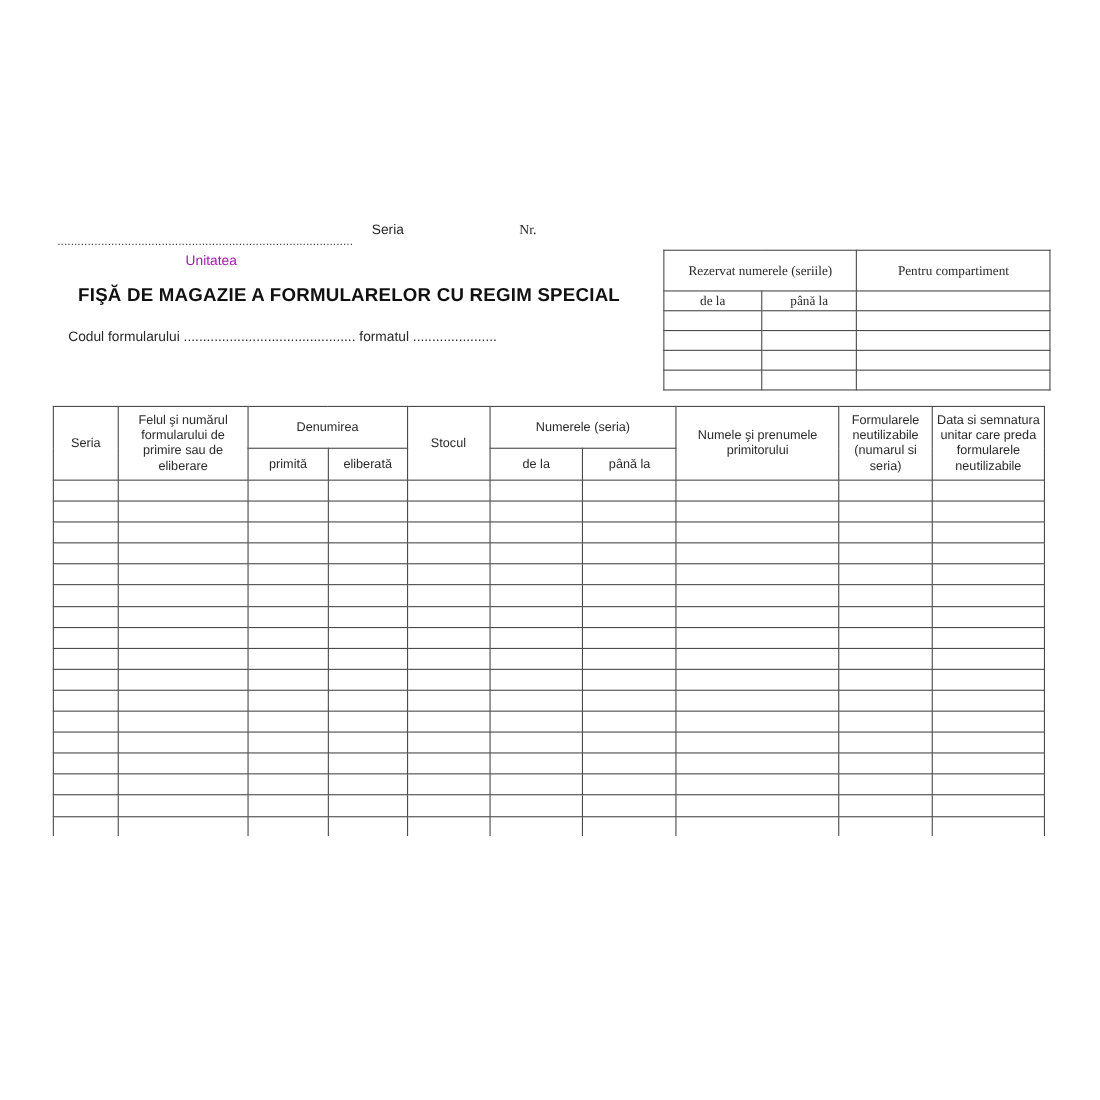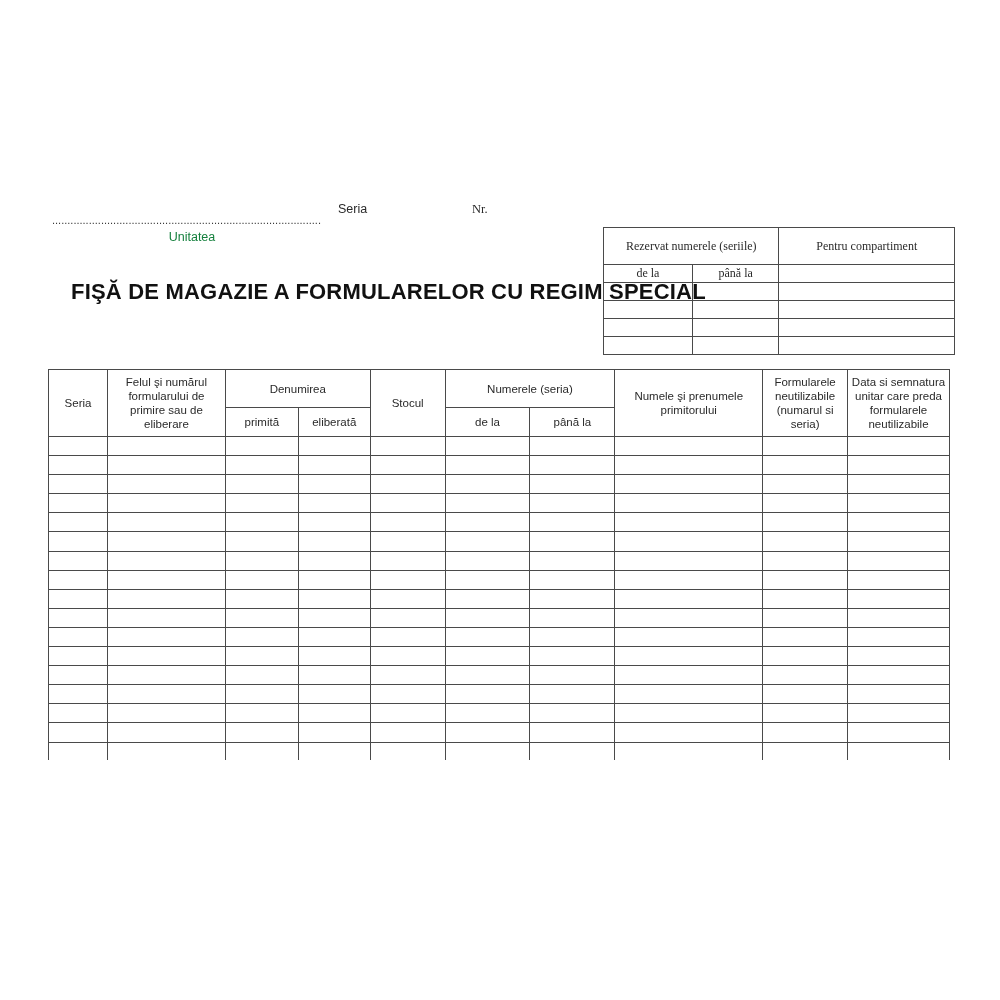--- a/index.html
+++ b/index.html
@@ -17,26 +17,26 @@
 
   .small-label { font-size: 12.5px; color: #2a2a2a; }
 
   .dot-leader {
     left: 52px; top: 214px; width: 280px; height: 14px;
     font-size: 11px; letter-spacing: 0px; color: #3a3a3a;
     white-space: nowrap; overflow: hidden;
   }
   .unitatea {
     left: 52px; top: 230px; width: 280px;
-    text-align: center; font-size: 12.5px; color: #15803d;
+    text-align: center; font-size: 12.5px; color: #a21caf;
   }
   .form-title {
     left: 71px; top: 259px;
-    font-size: 22px; font-weight: bold; color: #111;
-    letter-spacing: 0.2px; white-space: nowrap; margin-top: 20px;
+    font-size: 17px; font-weight: bold; color: #111;
+    letter-spacing: 0.2px; white-space: nowrap;
   }
   .field-lines {
     left: 62px; top: 295px; width: 404px;
     font-size: 12.5px; color: #2a2a2a; line-height: 22.4px;
   }
   .field-lines div { white-space: nowrap; overflow: hidden; }
 
   table { border-collapse: collapse; table-layout: fixed; }
   td, th {
     border: 1px solid #4a4a4a;
@@ -76,20 +76,21 @@
 
   <span class="abs small-label" style="left:338px; top:202px;">Seria</span>
   <span class="abs small-label" style="left:472px; top:202px;font-family:Liberation Serif, serif;">Nr.</span>
 
   <div class="abs dot-leader">........................................................................................</div>
   <div class="abs unitatea">Unitatea</div>
 
   <div class="abs form-title">FIŞĂ DE MAGAZIE A FORMULARELOR CU REGIM SPECIAL</div>
 
   <div class="abs field-lines">
+    <div>Codul formularului ............................................. formatul ......................</div>
   </div>
 
   <table class="abs reserved-table">
     <colgroup>
       <col style="width:25.3%">
         <col style="width:24.7%">
         <col style="width:50%">
     </colgroup>
     <thead>
       <tr class="hrow1">

